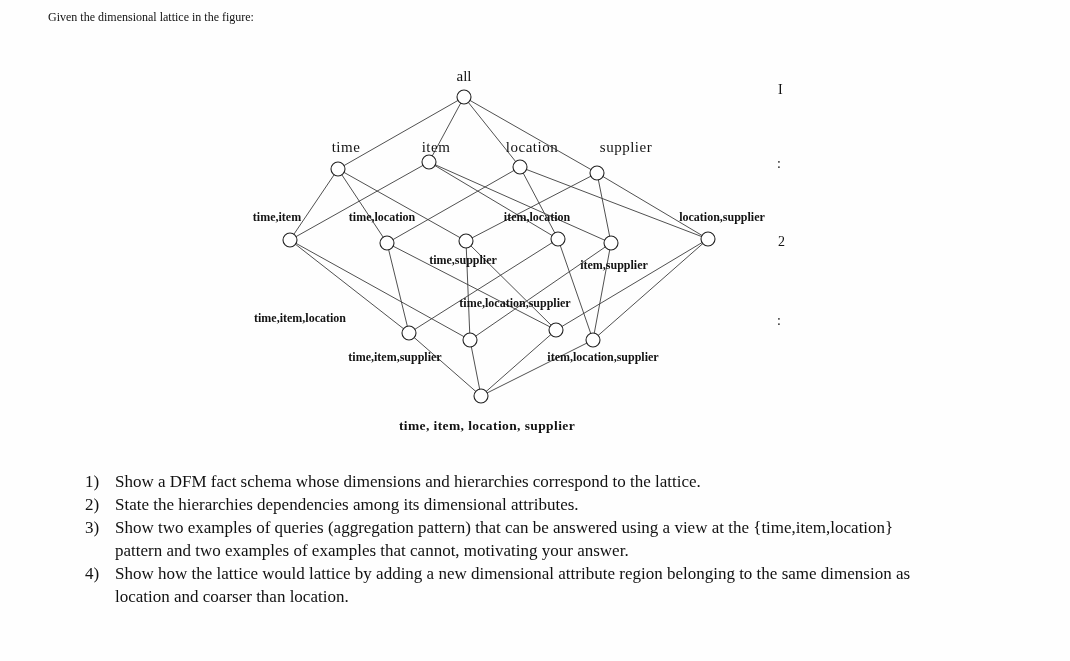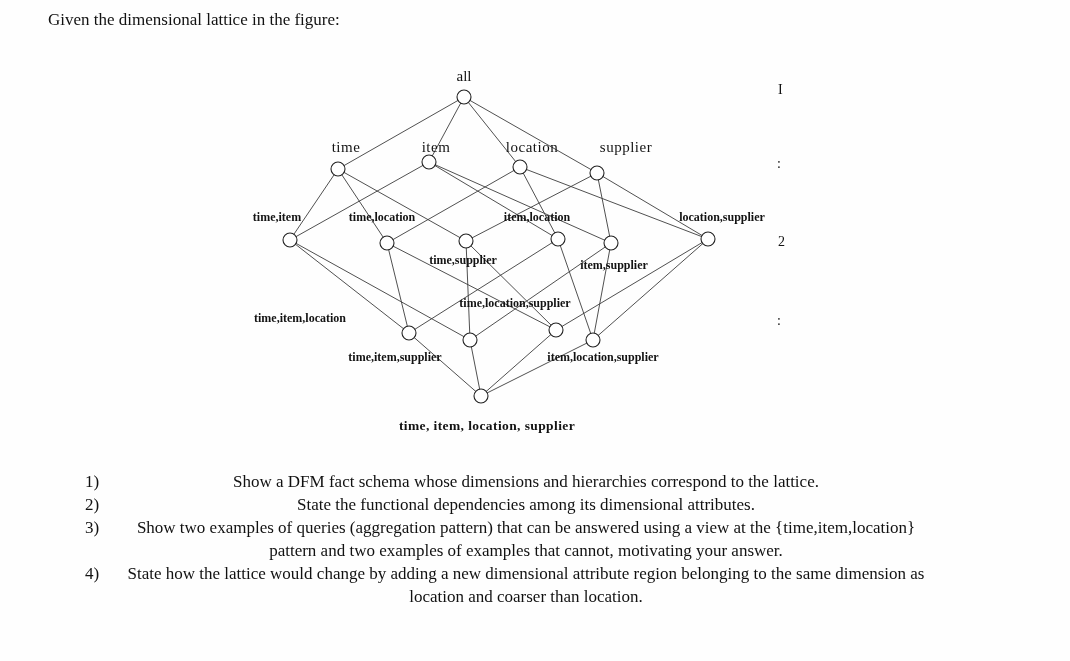--- a/index.html
+++ b/index.html
@@ -6,21 +6,21 @@
   #page{
     position:relative;
     width:1070px;height:661px;
     background:#fefefe;
     font-family:"Liberation Serif","DejaVu Serif",serif;
     color:#111;
     overflow:hidden;
   }
   #intro{
     position:absolute;left:48px;top:10px;
-    font-size:17px;
+    font-size:12px;
     white-space:nowrap;
   }
   #lattice-svg{
     position:absolute;left:0;top:0;
     pointer-events:none;
   }
   #lattice-svg line.edge{stroke:#3c3c3c;stroke-width:0.9;}
   #lattice-svg circle.node{fill:#ffffff;stroke:#222;stroke-width:1.1;}
   #lattice-svg text{fill:#131313;font-family:"Liberation Serif","DejaVu Serif",serif;}
   #lattice-svg text.lv0{font-size:15px;}
@@ -28,21 +28,21 @@
   #lattice-svg text.pair{font-size:12px;font-weight:bold;}
   #lattice-svg text.triple{font-size:12px;font-weight:bold;}
   #lattice-svg text.bottom{font-size:13.5px;font-weight:bold;letter-spacing:0.4px;}
   #lattice-svg text.artifact{font-size:14px;}
   #questions{
     position:absolute;left:85px;top:470px;width:870px;
     font-size:17px;line-height:23px;
   }
   .q-row{display:flex;}
   .q-num{width:30px;flex:0 0 30px;}
-  .q-text{flex:1;max-width:822px;text-align:center;}
+  .q-text{flex:1;max-width:822px;}
 </style>
 </head>
 <body>
 
 <div id="page">
 
   <div id="intro">Given the dimensional lattice in the figure:</div>
 
   <svg id="lattice-svg" width="1070" height="661" viewBox="0 0 1070 661">
       <line x1="464" y1="97" x2="338" y2="169" class="edge"></line>
@@ -115,25 +115,25 @@
       <text x="777" y="325" class="artifact">:</text>
     </svg>
 
   <div id="questions">
     <div class="q-row">
       <span class="q-num">1)</span>
       <span class="q-text">Show a DFM fact schema whose dimensions and hierarchies correspond to the lattice.</span>
     </div>
     <div class="q-row">
       <span class="q-num">2)</span>
-      <span class="q-text">State the functional dependencies among its dimensional attributes.</span>
+      <span class="q-text">State the hierarchies dependencies among its dimensional attributes.</span>
     </div>
     <div class="q-row">
       <span class="q-num">3)</span>
       <span class="q-text">Show two examples of queries (aggregation pattern) that can be answered using a view at the {time,item,location} pattern and two examples of examples that cannot, motivating your answer.</span>
     </div>
     <div class="q-row">
       <span class="q-num">4)</span>
-      <span class="q-text">State how the lattice would change by adding a new dimensional attribute region belonging to the same dimension as location and coarser than location.</span>
+      <span class="q-text">Show how the lattice would lattice by adding a new dimensional attribute region belonging to the same dimension as location and coarser than location.</span>
     </div>
   </div>
 
 </div>
 
 </body></html>

